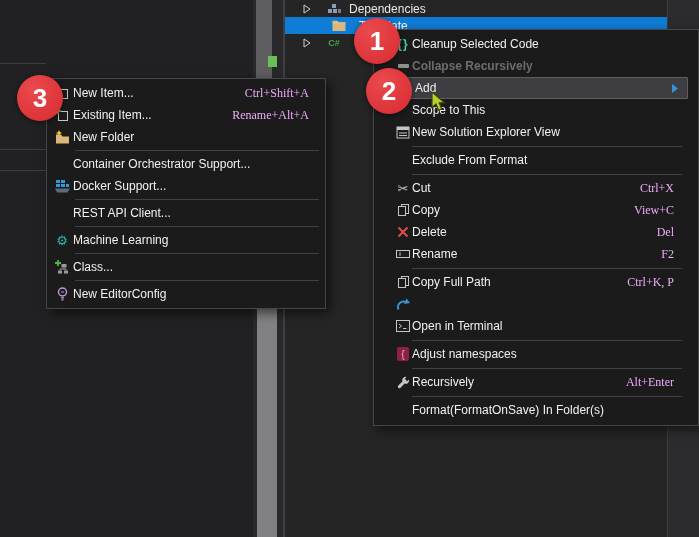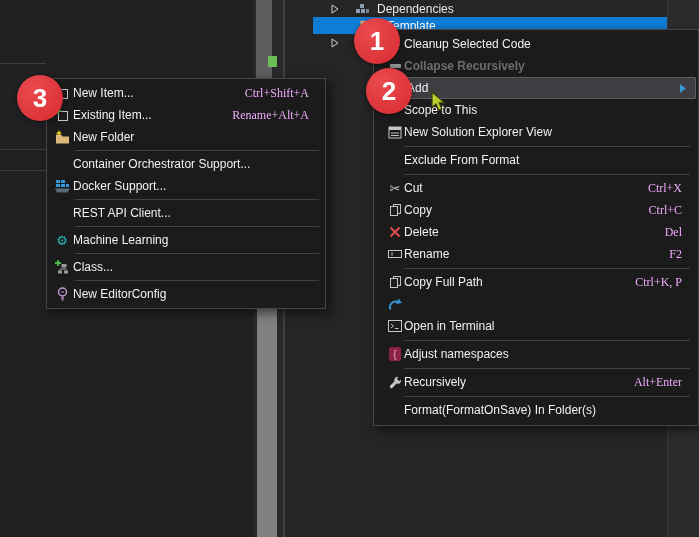--- a/index.html
+++ b/index.html
@@ -12,33 +12,33 @@
   .hline{position:absolute;height:1px;background:#3c3c41;width:46px;left:0;}
   #vstrip{left:253px;top:0;width:31px;height:537px;background:#29292b;border-right:1px solid #3f3f46;}
   #strip-thumb-top{left:256px;top:0;width:16px;height:78px;background:#5e5e60;}
   #strip-green-mark{left:268px;top:56px;width:9px;height:11px;background:#6abf57;}
   #strip-thumb-bottom{left:257px;top:305px;width:20px;height:232px;background:#818183;}
 
   #tree-panel{left:284px;top:0;width:383px;height:537px;background:#252526;border-left:1px solid #3f3f46;}
   #tree-scrollbar{left:667px;top:0;width:32px;height:537px;background:#2c2c2e;border-left:1px solid #3a3a3e;}
 
   
-  .trow{display:flex;align-items:center;height:17px;color:#e8e8e8;font-size:12px;white-space:nowrap;margin-left:28px;}
+  .trow{display:flex;align-items:center;height:17px;color:#e8e8e8;font-size:12px;white-space:nowrap;}
   .trow.selected{background:#0f7cd6;color:#ffffff;}
   .expander{display:inline-flex;margin-left:18px;width:10px;flex:none;}
   .ticon{display:inline-flex;margin-left:13px;width:16px;justify-content:center;flex:none;}
   .trow.selected .ticon{margin-left:46px;}
   .tlabel{margin-left:7px;}
   .trow.selected .tlabel{margin-left:12px;}
   .csharp{color:#3fa846;font-weight:bold;font-size:9px;}
 
   
   .menu{position:absolute;background:#1b1b1c;border:1px solid #464649;
     box-shadow:4px 4px 10px rgba(0,0,0,.55);font-size:12px;color:#f1f1f1;}
-  #context-menu{left:373px;top:29px;width:326px;z-index:5;padding:3px 0 4px;}
+  #context-menu{left:373px;top:29px;width:326px;z-index:5;padding:3px 8px 4px;}
   #add-submenu{left:46px;top:78px;width:280px;z-index:6;padding:3px 0;}
 
   .menu-item{display:flex;align-items:center;height:22px;white-space:nowrap;}
   .mi-icon{width:18px;margin-left:12px;display:flex;justify-content:center;align-items:center;flex:none;}
   #add-submenu .mi-icon{margin-left:6px;margin-right:2px;}
   .mi-shortcut{margin-left:auto;padding-right:16px;color:#f0abfc;font-family:Liberation Serif, serif;}
   .mi-arrow{margin-left:auto;padding-right:9px;display:flex;align-items:center;}
   .menu-item.disabled, .menu-item.disabled .mi-shortcut{color:#6d6d6d;font-weight:bold;}
   .menu-item.highlighted{background:#3e3e42;border:1px solid #5e5e62;margin:0 2px;border-radius:1px;height:22px;}
   .menu-sep{height:1px;background:#404045;margin:3px 8px 2px 30px;}
@@ -155,21 +155,21 @@
       <span class="mi-shortcut">Ctrl+X</span>
     </div>
     <div class="menu-item">
       <span class="mi-icon">
         <svg width="13" height="14" viewBox="0 0 13 14">
           <rect x="4.5" y="1.5" width="7" height="9" fill="none" stroke="#c5c5c5"></rect>
           <rect x="1.5" y="3.5" width="7" height="9" fill="#1b1b1c" stroke="#c5c5c5"></rect>
         </svg>
       </span>
       <span class="mi-label">Copy</span>
-      <span class="mi-shortcut">Ctrl+C</span>
+      <span class="mi-shortcut">View+C</span>
     </div>
     <div class="menu-item">
       <span class="mi-icon">
         <svg width="12" height="12" viewBox="0 0 12 12">
           <path d="M1.5 1.5 L10.5 10.5 M10.5 1.5 L1.5 10.5" stroke="#e04c4c" stroke-width="2"></path>
         </svg>
       </span>
       <span class="mi-label">Delete</span>
       <span class="mi-shortcut">Del</span>
     </div>

